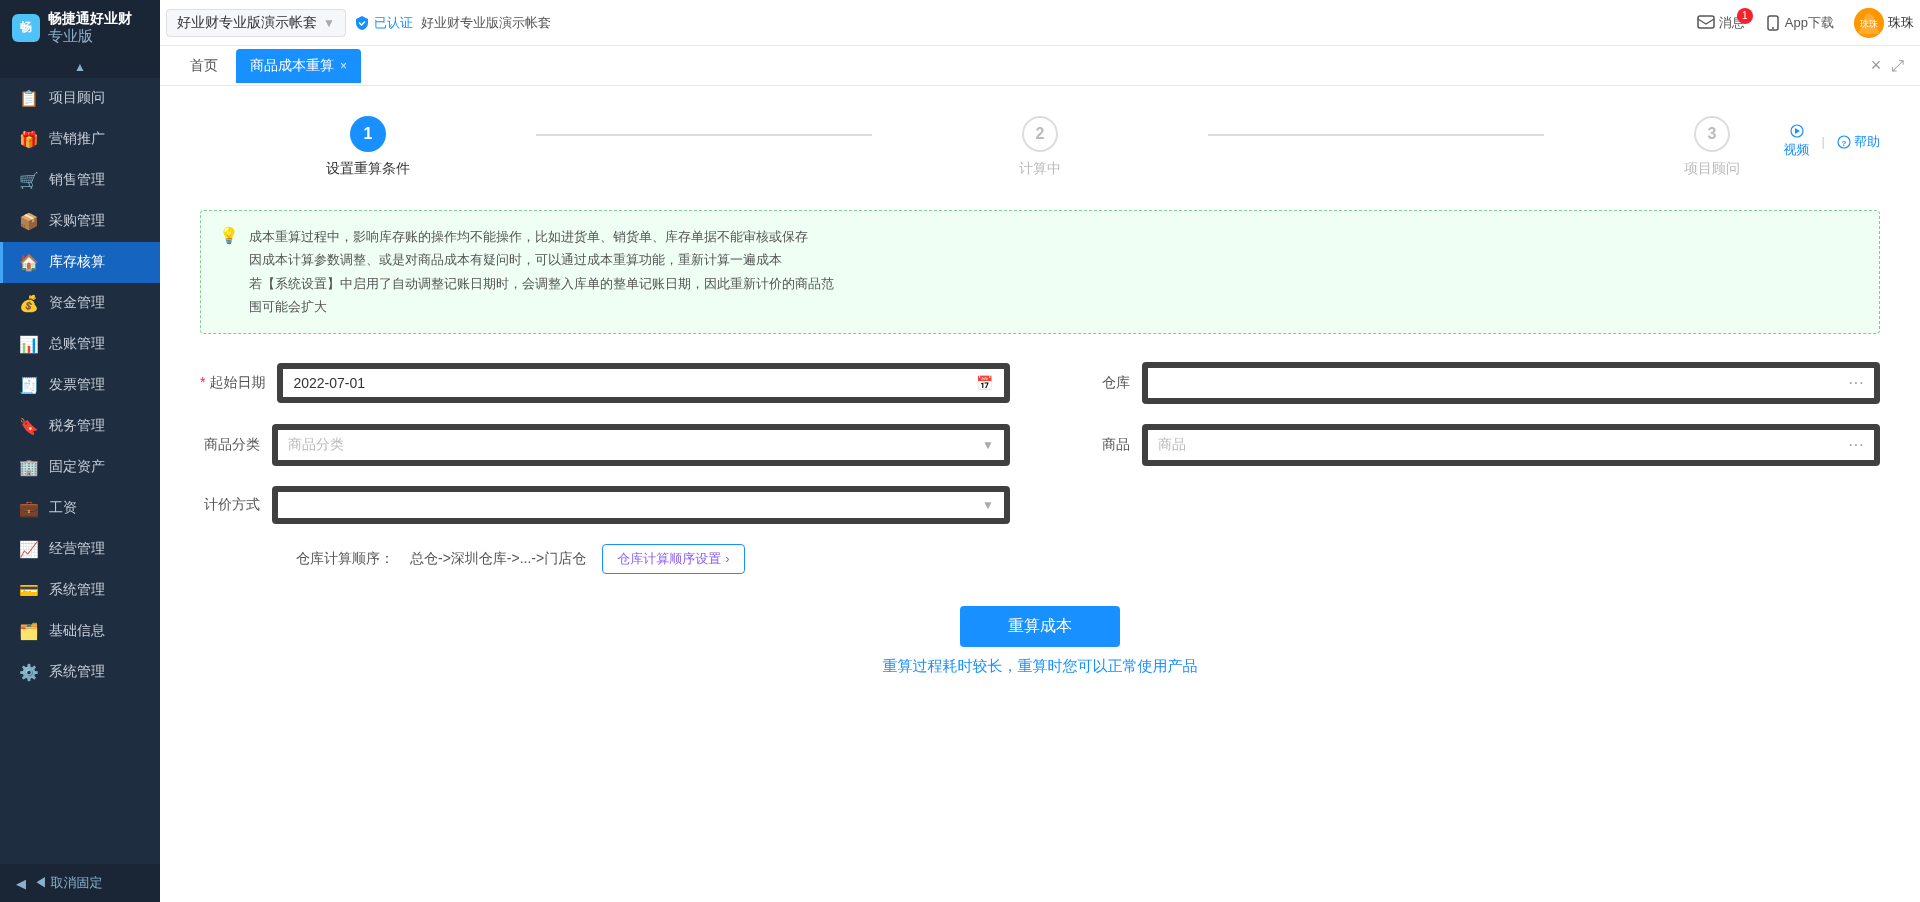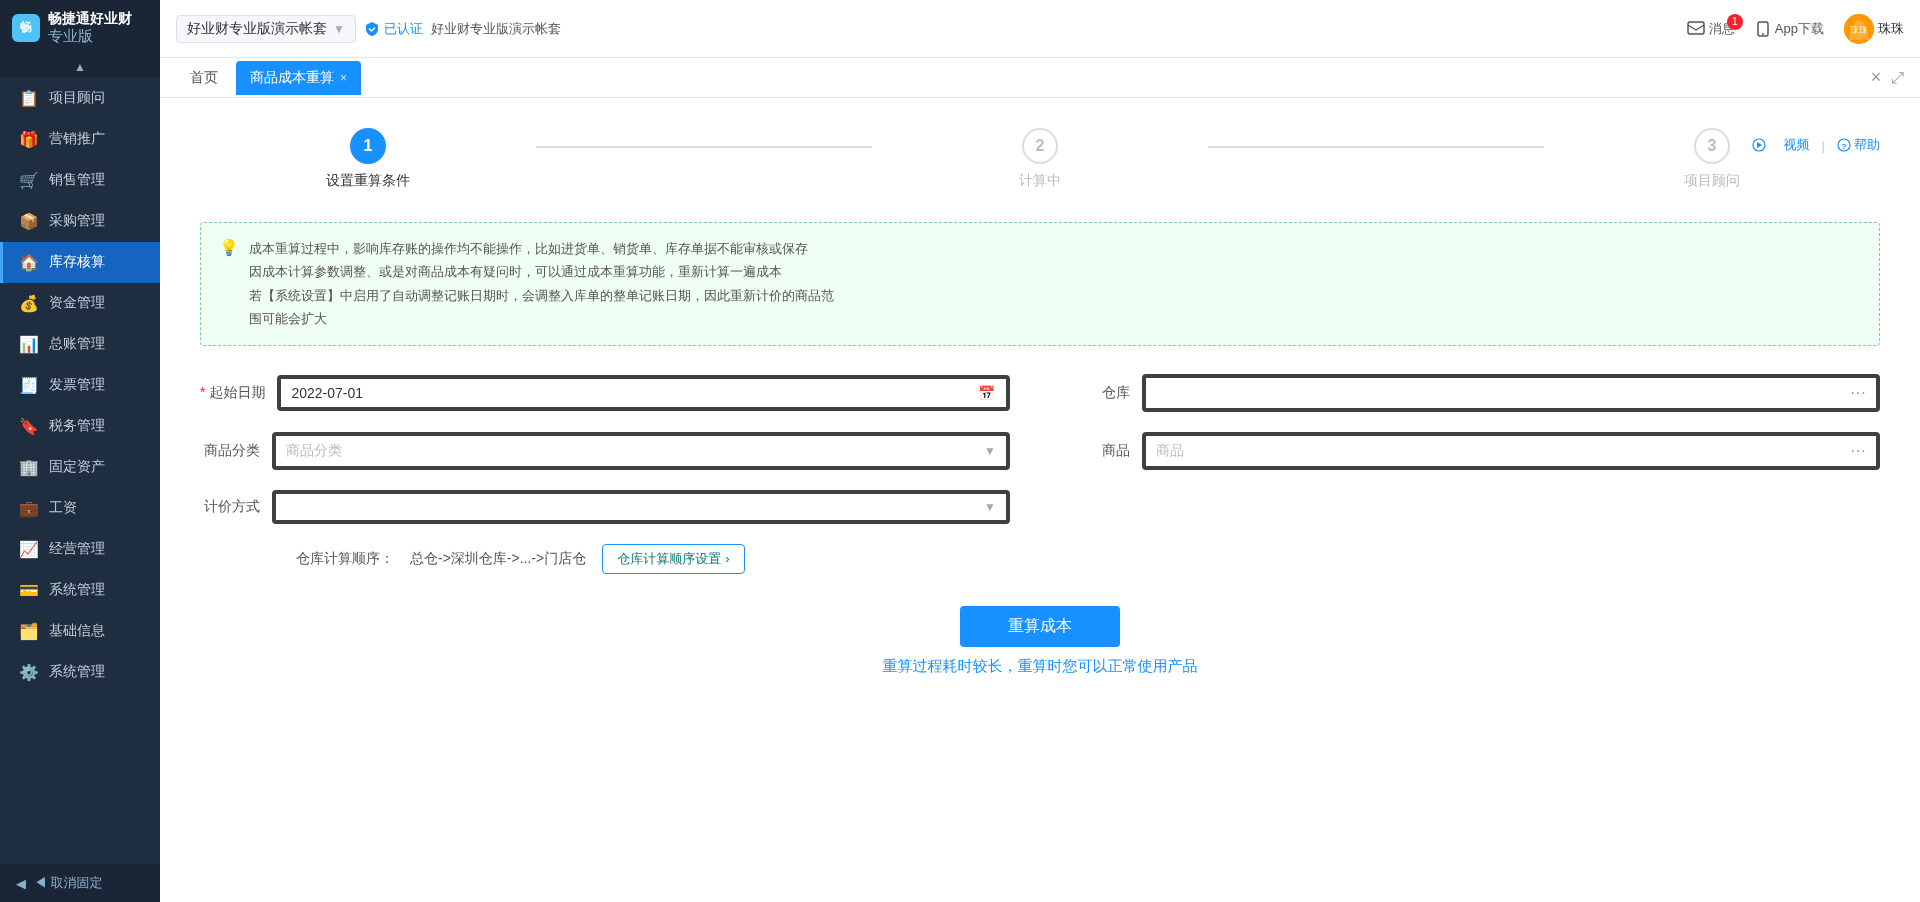--- a/index.html
+++ b/index.html
@@ -64,22 +64,22 @@
       display: flex;
       flex-direction: column;
       background: #f0f2f5;
       min-width: 0;
     }
 
     
     .topbar {
       background: #fff;
       border-bottom: 1px solid #e8e8e8;
-      padding: 0 16px;
-      height: 58px;
+      padding: 0 6px;
+      height: 46px;
       display: flex;
       align-items: center;
       justify-content: space-between;
     }
     .topbar-left { display: flex; align-items: center; gap: 8px; }
     .account-select {
       display: flex; align-items: center; gap: 6px;
       font-size: 14px; color: #333; cursor: pointer;
       background: #f5f7fa; border: 1px solid #e0e0e0;
       border-radius: 4px; padding: 4px 10px;
@@ -219,21 +219,21 @@
     }
     .form-label {
       color: #555;
       font-size: 14px;
       min-width: 60px;
       text-align: right;
     }
     .required-mark { color: #f5222d; margin-right: 4px; }
     .form-input {
       flex: 1;
-      border: 4px solid #404040;
+      border: 6px solid #404040;
       border-radius: 4px;
       padding: 6px 10px;
       font-size: 14px;
       color: #333;
       display: flex;
       align-items: center;
       justify-content: space-between;
       background: #fff;
       cursor: pointer;
     }
@@ -249,21 +249,21 @@
       gap: 16px;
       margin-bottom: 32px;
       font-size: 14px;
       color: #555;
       padding-left: 0;
     }
     .calc-order-label { min-width: 60px; text-align: right; }
     .calc-order-btn {
       background: #fff;
       border: 1px solid #1890ff;
-      color: #0f766e;
+      color: #8b5cf6;
       border-radius: 4px;
       padding: 5px 14px;
       cursor: pointer;
       font-size: 13px;
       display: flex; align-items: center; gap: 4px;
     }
 
     
     .submit-area {
       display: flex;
@@ -449,21 +449,21 @@
         <div class="step-label inactive">计算中</div>
       </div>
       <div class="step-line"></div>
       <div class="step">
         <div class="step-circle inactive">
           <span>3</span>
         </div>
         <div class="step-label inactive">项目顾问</div>
       </div>
       <div class="steps-helper">
-        <span style="display:flex;align-items:center;gap:18px;cursor:pointer;">
+        <span style="display:flex;align-items:center;gap:3px;cursor:pointer;flex-direction:column;">
           <svg width="14" height="14" viewBox="0 0 14 14">
             <circle cx="7" cy="7" r="6" fill="none" stroke="#1890ff" stroke-width="1.2"></circle>
             <polygon points="5,4 10,7 5,10" fill="#1890ff"></polygon>
           </svg>
           <span>视频</span>
         </span>
         <span style="color:#ccc;">|</span>
         <span style="display:flex;align-items:center;gap:3px;cursor:pointer;">
           <svg width="14" height="14" viewBox="0 0 14 14">
             <circle cx="7" cy="7" r="6" fill="none" stroke="#1890ff" stroke-width="1.2"></circle>

